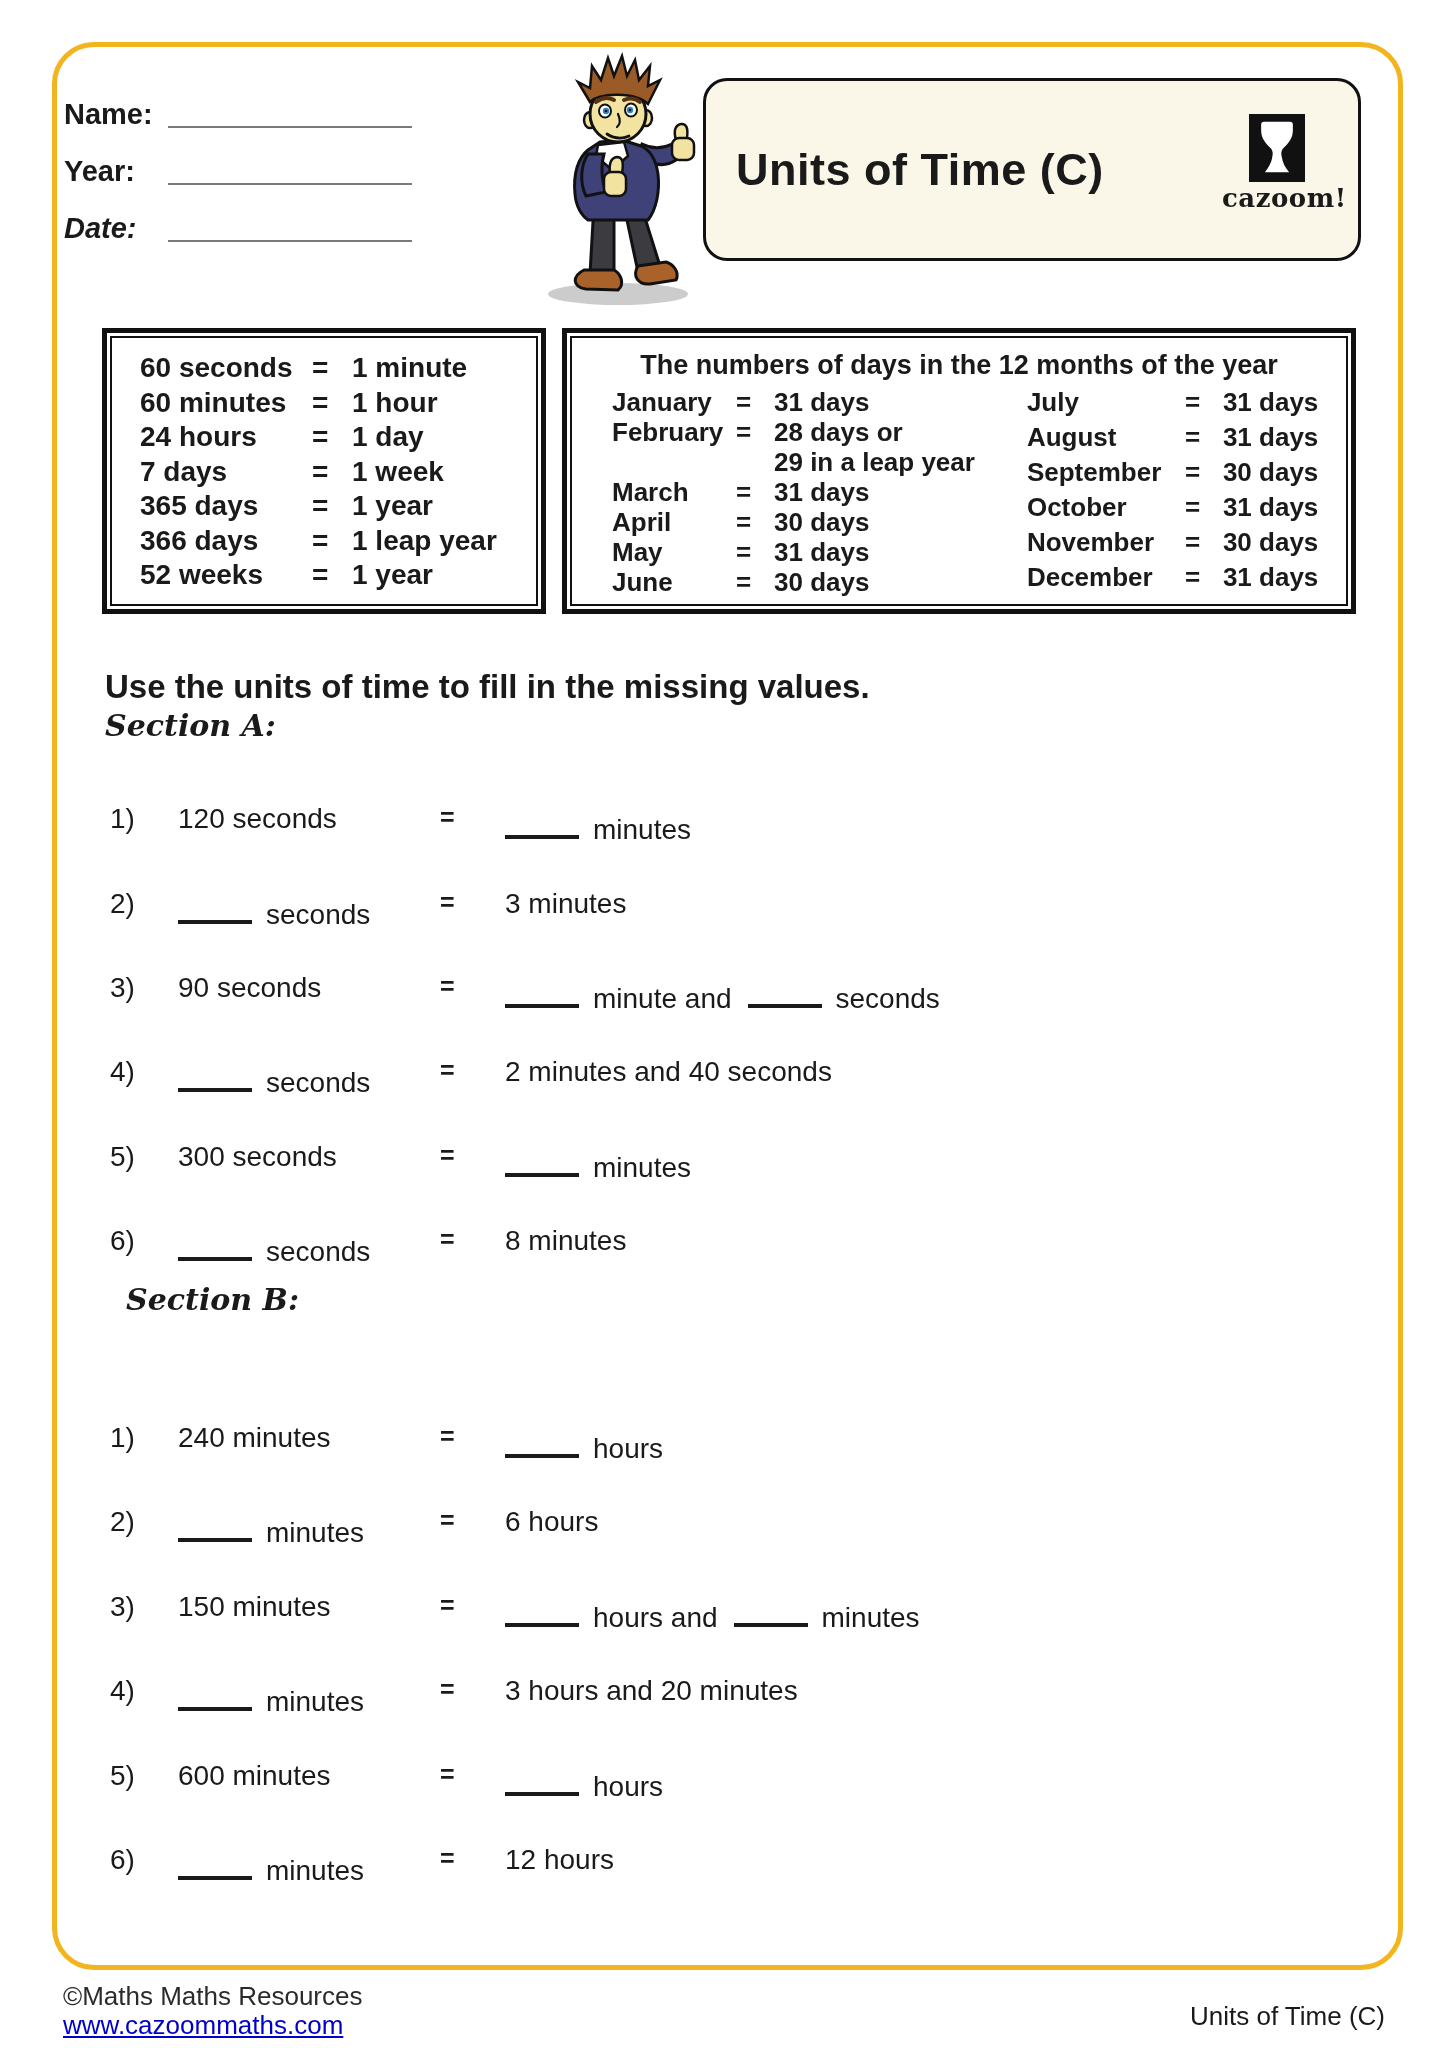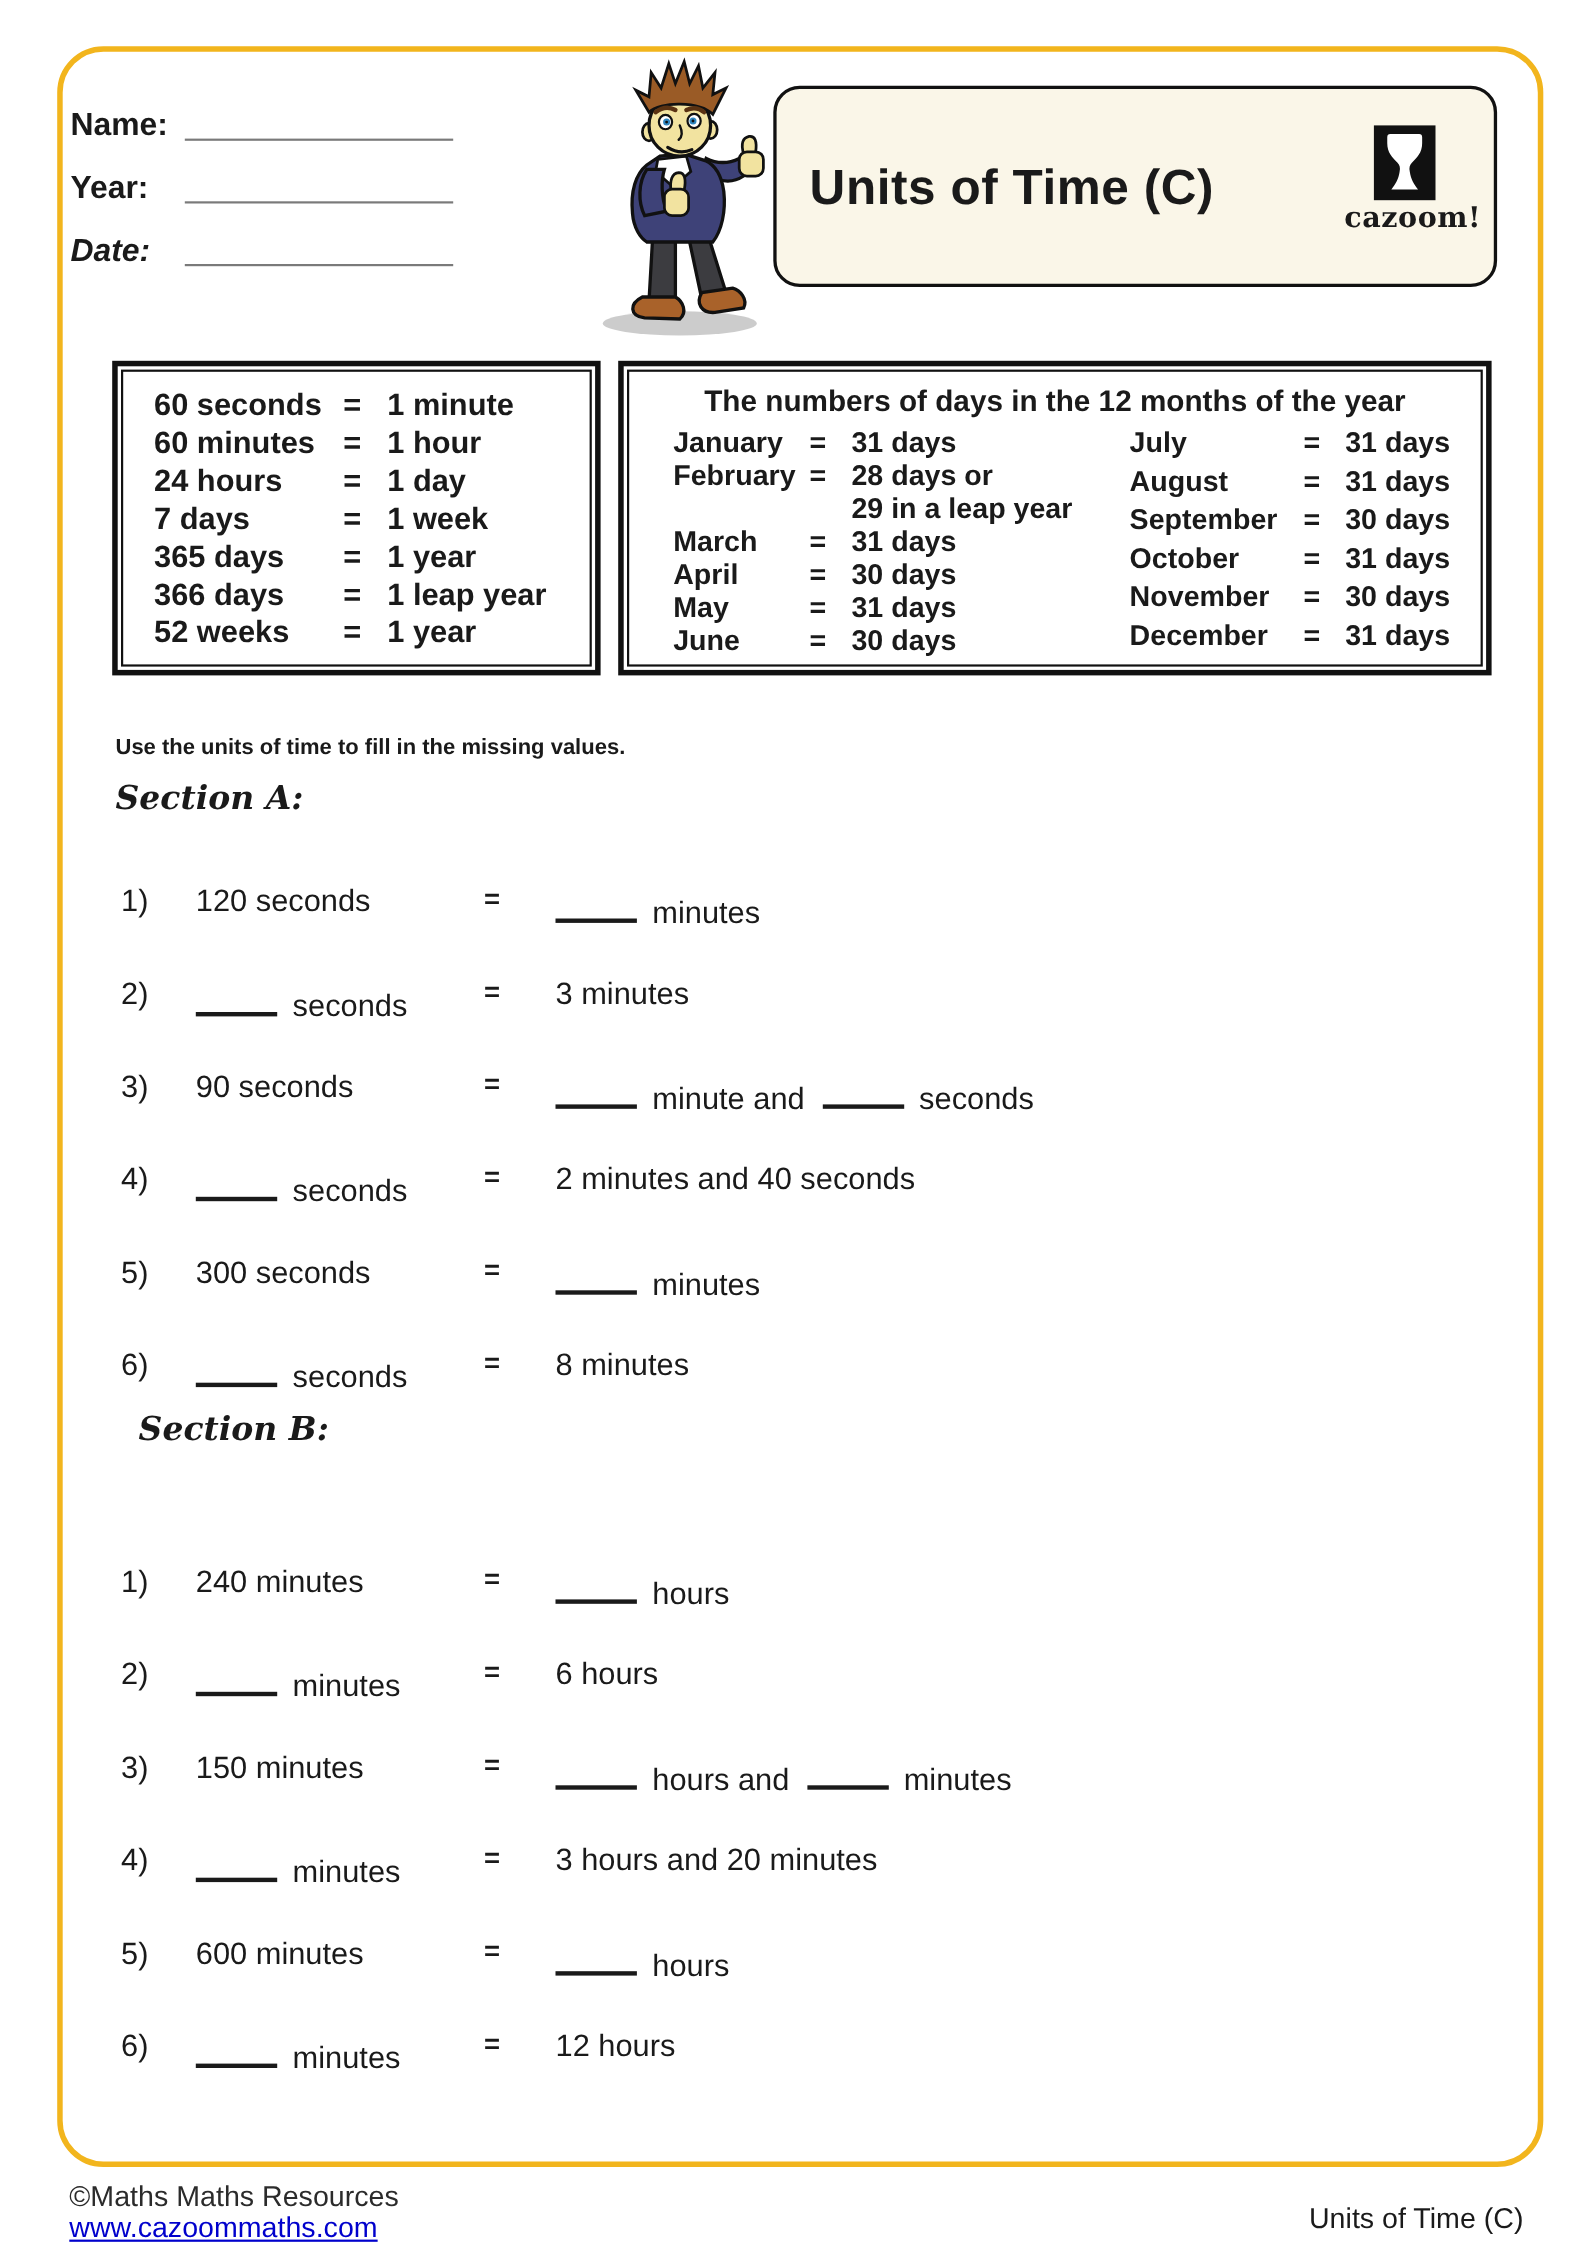--- a/index.html
+++ b/index.html
@@ -37,21 +37,21 @@
   .fact-row{display:flex;line-height:34.5px;font-size:28px;font-weight:bold;}
   .f-left{width:172px;}
   .f-eq{width:40px;}
   .months-box{left:570px;top:336px;width:774px;height:266px;}
   .m-title{text-align:center;font-size:27px;font-weight:bold;margin-top:12px;}
   .m-cols{display:flex;margin-top:6px;}
   .m-table{display:grid;line-height:30px;font-size:26px;font-weight:bold;}
   .m-left{grid-template-columns:124px 38px auto;margin-left:40px;}
   .m-right{grid-template-columns:158px 38px auto;margin-left:52px;}
   
-  .instruction{position:absolute;left:105px;top:668px;font-size:20px;font-weight:bold;}
+  .instruction{position:absolute;left:105px;top:668px;font-size:33px;font-weight:bold;}
   .section-title{position:absolute;left:105px;font-family:"DejaVu Serif",serif;font-style:italic;font-weight:bold;font-size:30px;}
   .sec-a{top:708px;}
   .sec-b{top:1282px;margin-left:21px;}
   .q-row{position:absolute;left:110px;height:46px;font-size:28px;white-space:nowrap;}
   .q-num{position:absolute;left:0;top:0;}
   .q-left{position:absolute;left:68px;top:0;}
   .q-eq{position:absolute;left:330px;top:0;font-weight:bold;font-size:25px;}
   .q-right{position:absolute;left:395px;top:0;}
   .blank{display:inline-block;width:74px;height:32px;border-bottom:4px solid #1a1a1a;}
   .blank-pre{margin-right:14px;}

